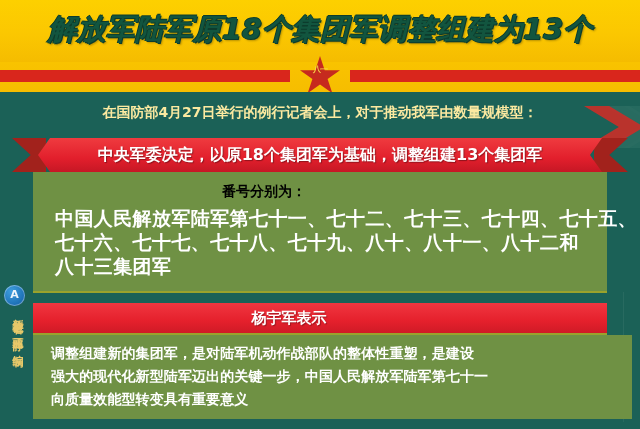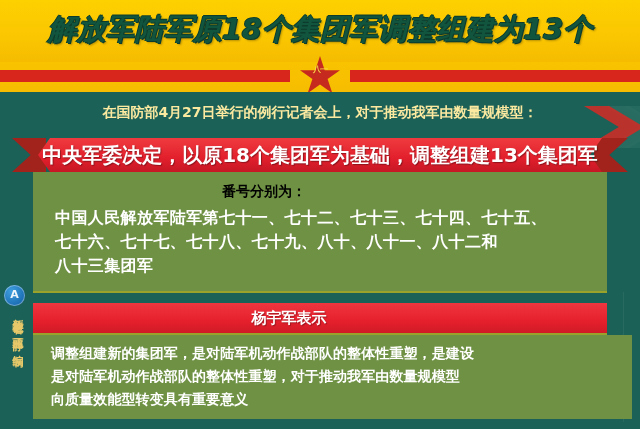--- a/index.html
+++ b/index.html
@@ -170,21 +170,21 @@
     background: linear-gradient(180deg, #ef3b3f 0%, #e21f2c 60%, #c61725 100%);
     clip-path: polygon(12px 0, 100% 0, calc(100% - 12px) 50%, 100% 100%, 12px 100%, 0 50%);
   }
   .ribbon .label {
     position: absolute;
     left: 0; top: 0;
     width: 616px;
     height: 34px;
     line-height: 34px;
     text-align: center;
-    font-size: 20px;
+    font-size: 16px;
     font-weight: bold;
     color: #ffffff;
     white-space: nowrap;
     text-shadow: 1px 1px 1px rgba(0,0,0,.35);
   }
 
   
   .panel-green {
     position: absolute;
     left: 33px;
@@ -205,21 +205,21 @@
     color: #000000;
     white-space: nowrap;
   }
   .panel-lines {
     position: absolute;
     left: 22px;
     top: 34px;
     width: 534px;
   }
   .panel-lines .nline {
-    font-size: 16px;
+    font-size: 19px;
     line-height: 24px;
     font-weight: bold;
     color: #ffffff;
     white-space: nowrap;
     letter-spacing: .4px;
   }
 
   
   .subhead-bar {
     position: absolute;
@@ -354,21 +354,21 @@
     </div>
   </div>
 
   <div class="subhead-bar">
     <div class="label">杨宇军表示</div>
   </div>
 
   <div class="panel-green2">
     <div class="body-lines">
       <div class="bline">调整组建新的集团军，是对陆军机动作战部队的整体性重塑，是建设</div>
-      <div class="bline">是对陆军机动作战部队的整体性重塑，对于推动我军由数量规模型</div>
+      <div class="bline">强大的现代化新型陆军迈出的关键一步，中国人民解放军陆军第七十一</div>
       <div class="bline">向质量效能型转变具有重要意义</div>
     </div>
   </div>
 
   <div class="credit-rail">
     <div class="credit-logo">
       <div class="mark">A</div>
     </div>
     <div class="credit-text">新华社记者 孟丽静 编制</div>
   </div>

